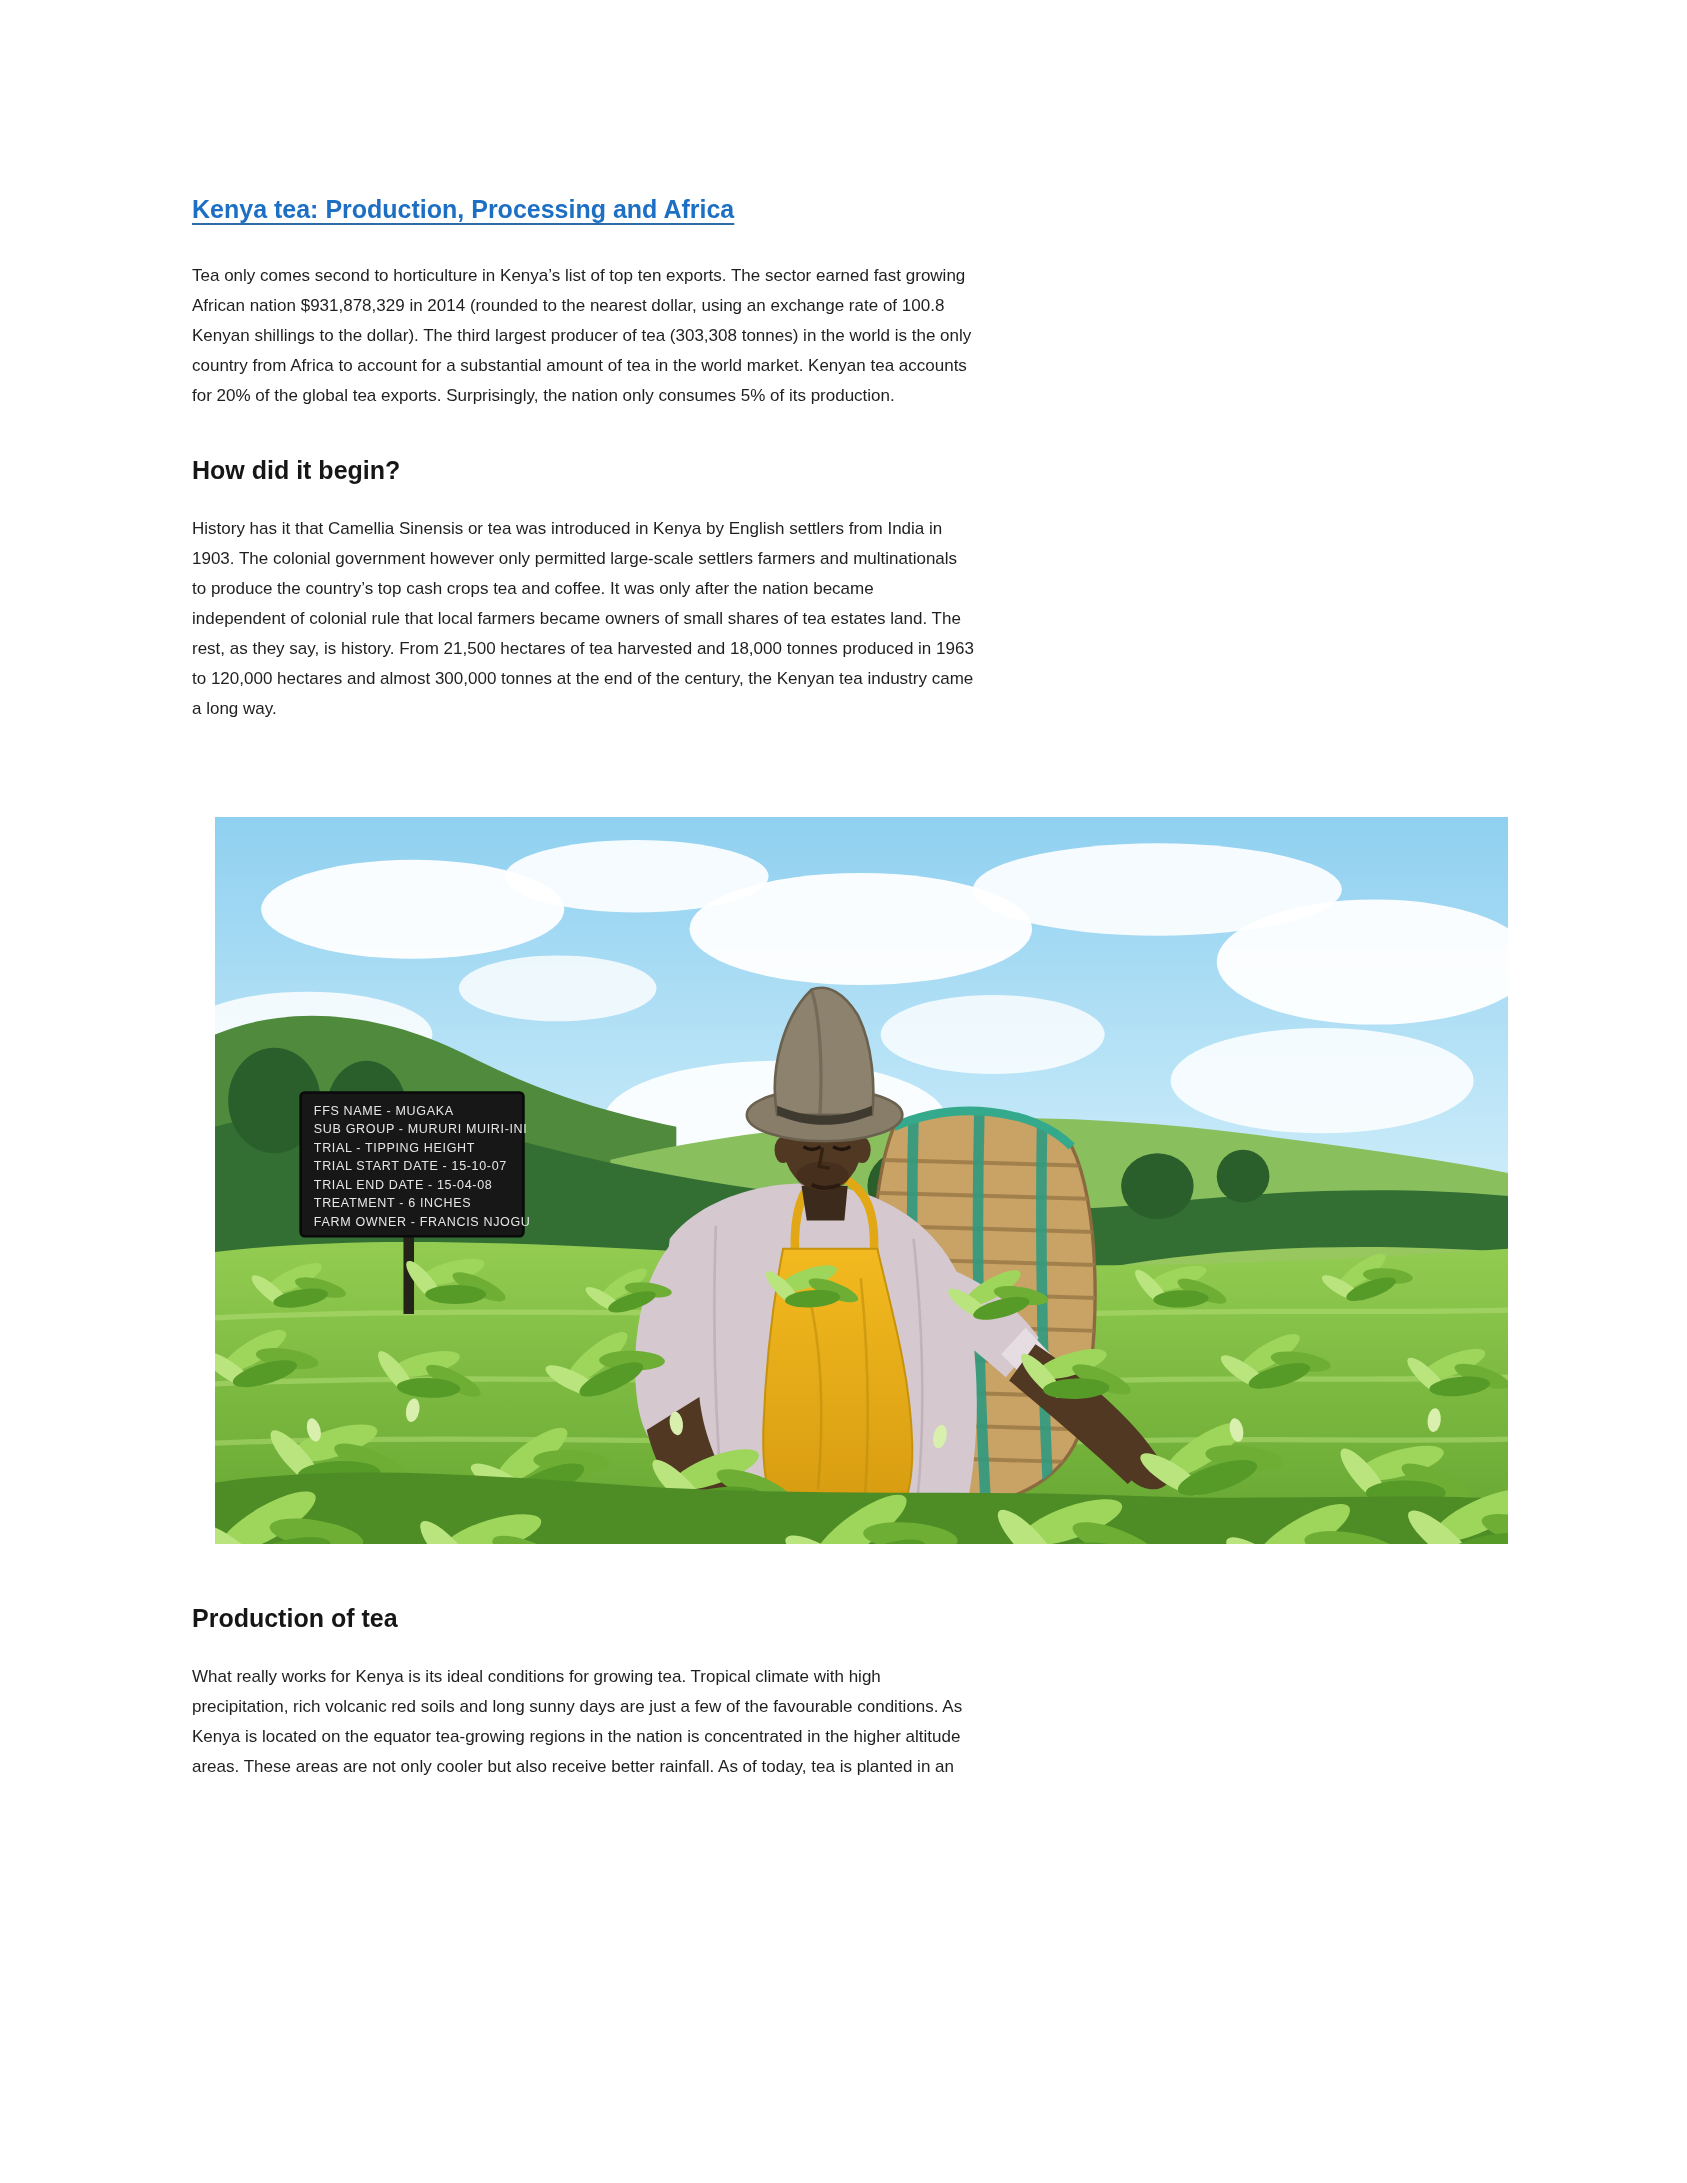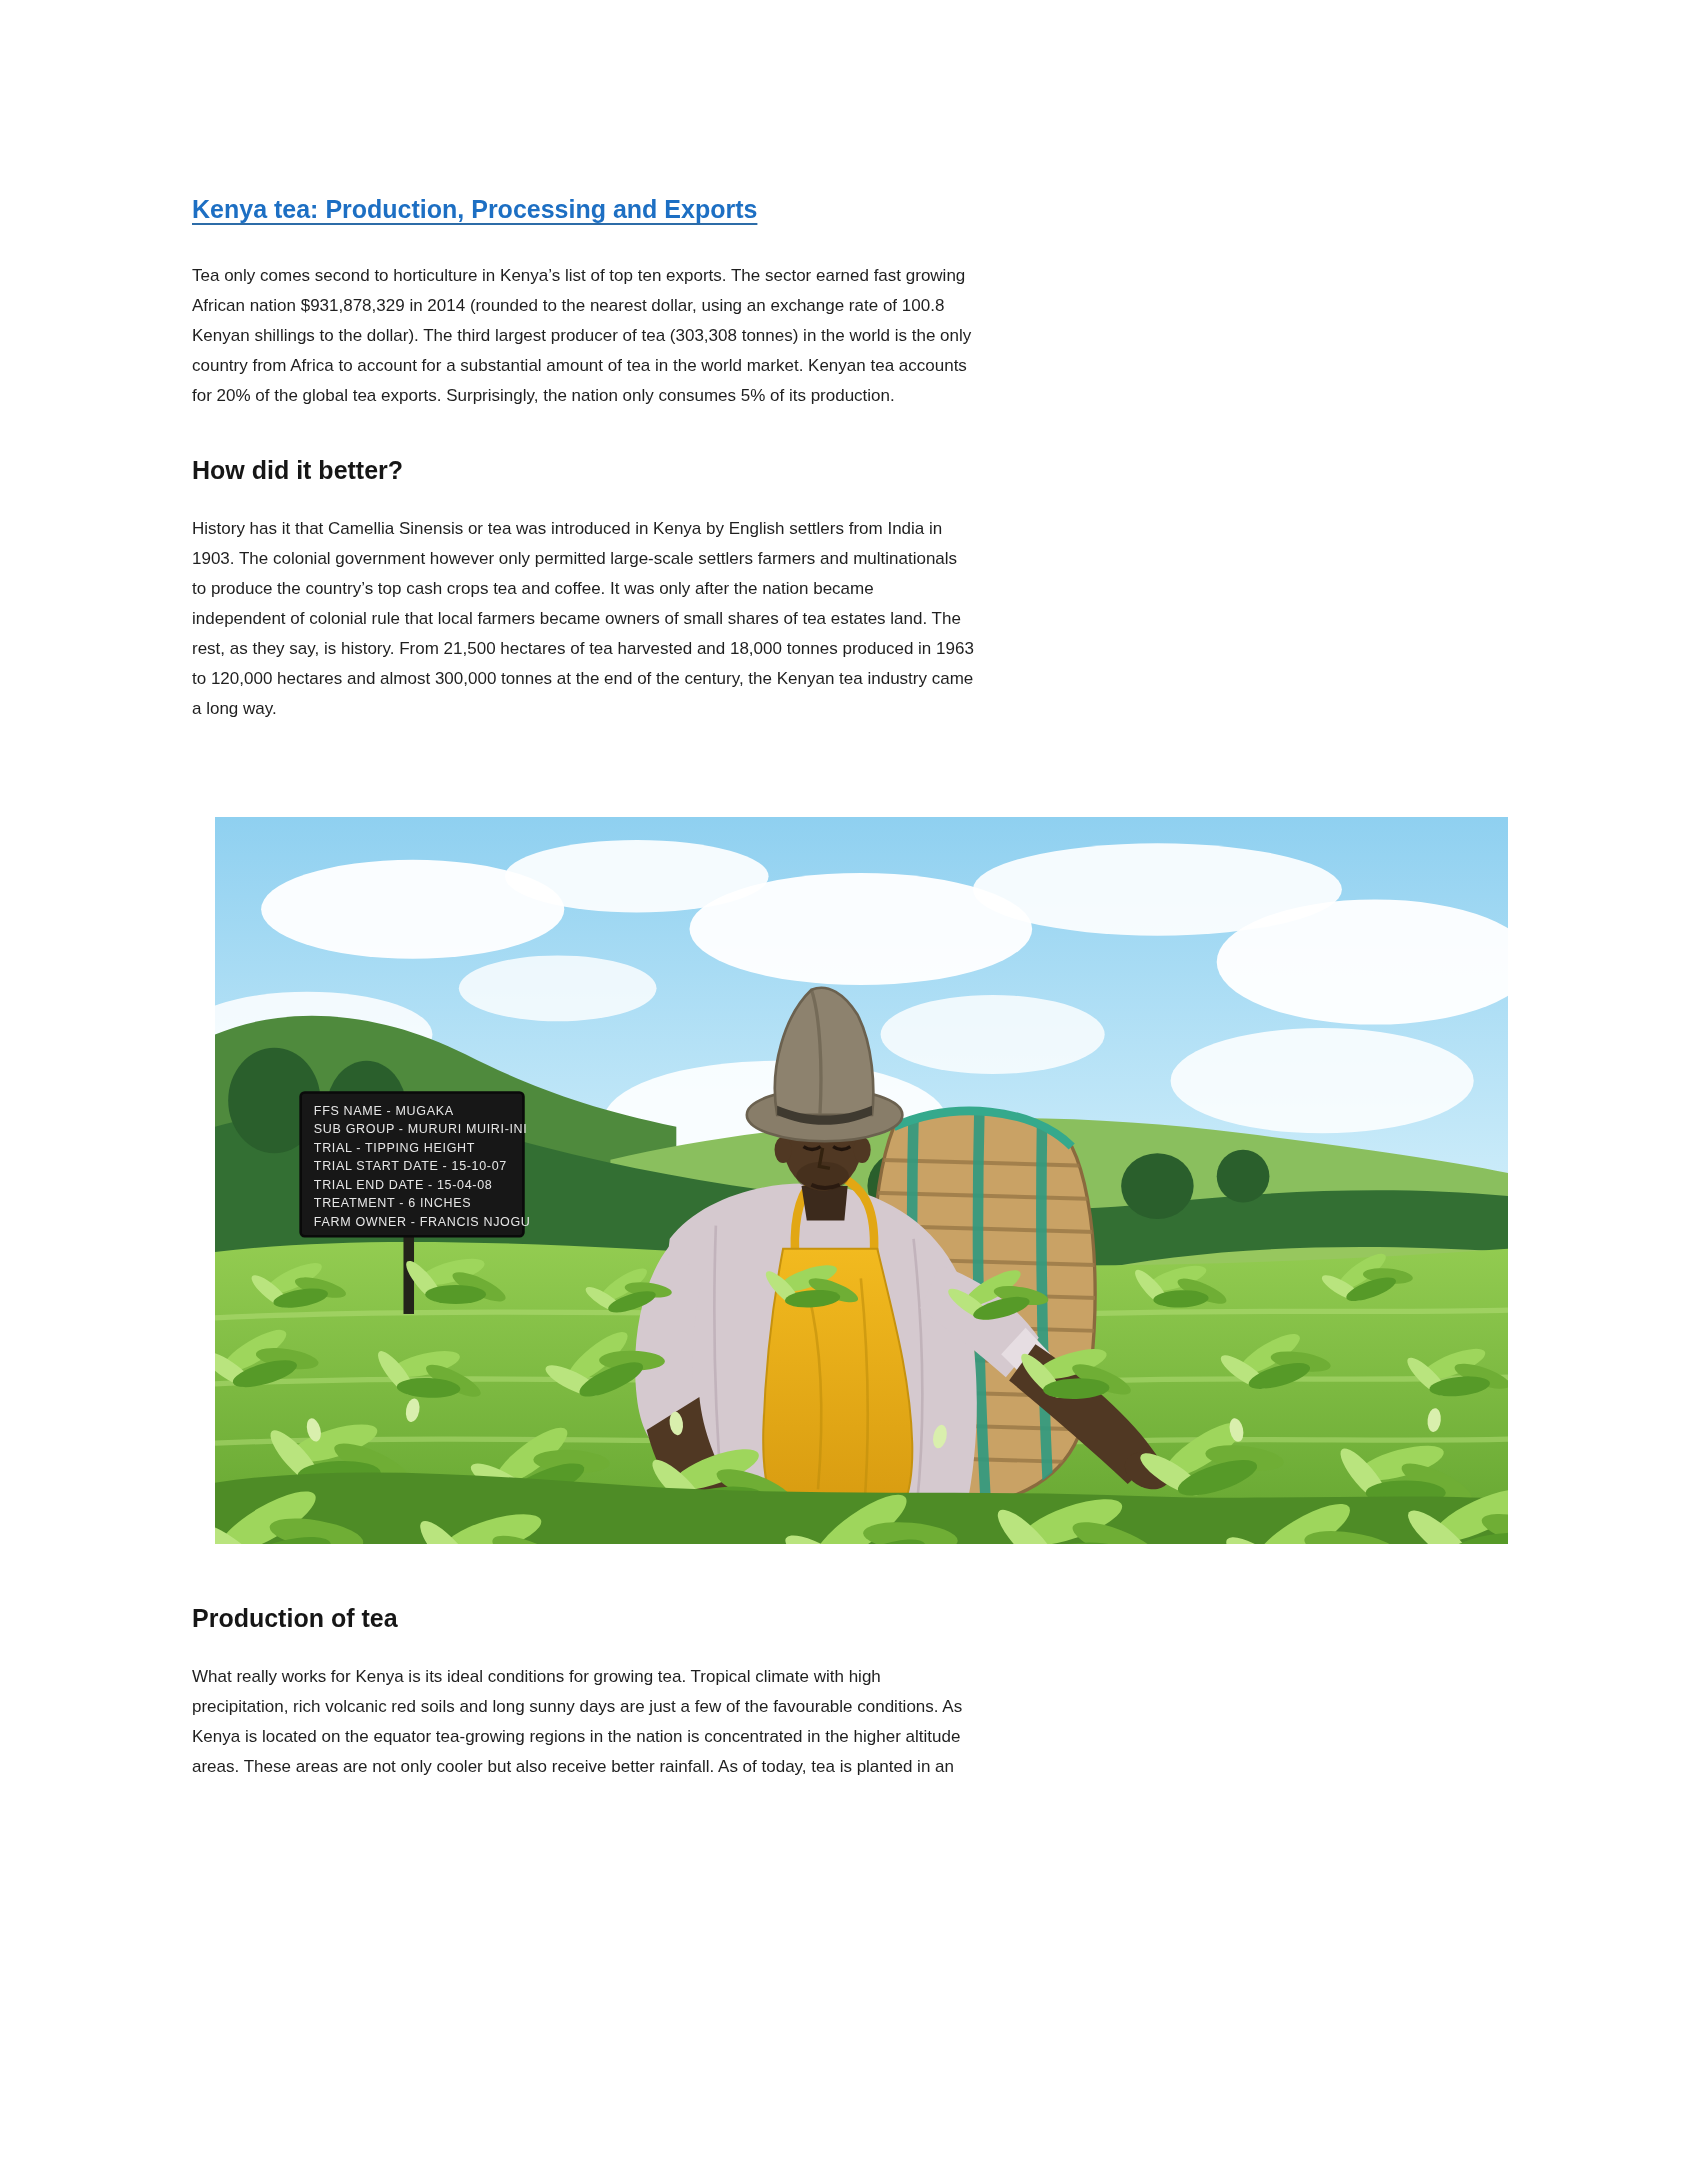--- a/index.html
+++ b/index.html
@@ -54,29 +54,29 @@
     letter-spacing: 1px;
     fill: #e6e6e6;
   }
 </style>
 </head>
 <body>
 
 <div class="page">
   <div class="content">
 
-    <h1 class="doc-title"><span>Kenya tea: Production, Processing and Exports</span></h1>
+    <h1 class="doc-title"><span>Kenya tea: Production, Processing and Africa</span></h1>
 
     <p class="body-para">Tea only comes second to horticulture in Kenya’s list of top ten exports. The sector earned fast growing
 African nation $931,878,329 in 2014 (rounded to the nearest dollar, using an exchange rate of 100.8
 Kenyan shillings to the dollar). The third largest producer of tea (303,308 tonnes) in the world is the only
 country from Africa to account for a substantial amount of tea in the world market. Kenyan tea accounts
 for 20% of the global tea exports. Surprisingly, the nation only consumes 5% of its production.</p>
 
-    <h2 class="doc-heading">How did it better?</h2>
+    <h2 class="doc-heading">How did it begin?</h2>
 
     <p class="body-para">History has it that Camellia Sinensis or tea was introduced in Kenya by English settlers from India in
 1903. The colonial government however only permitted large-scale settlers farmers and multinationals
 to produce the country’s top cash crops tea and coffee. It was only after the nation became
 independent of colonial rule that local farmers became owners of small shares of tea estates land. The
 rest, as they say, is history. From 21,500 hectares of tea harvested and 18,000 tonnes produced in 1963
 to 120,000 hectares and almost 300,000 tonnes at the end of the century, the Kenyan tea industry came
 a long way.</p>
 
 

